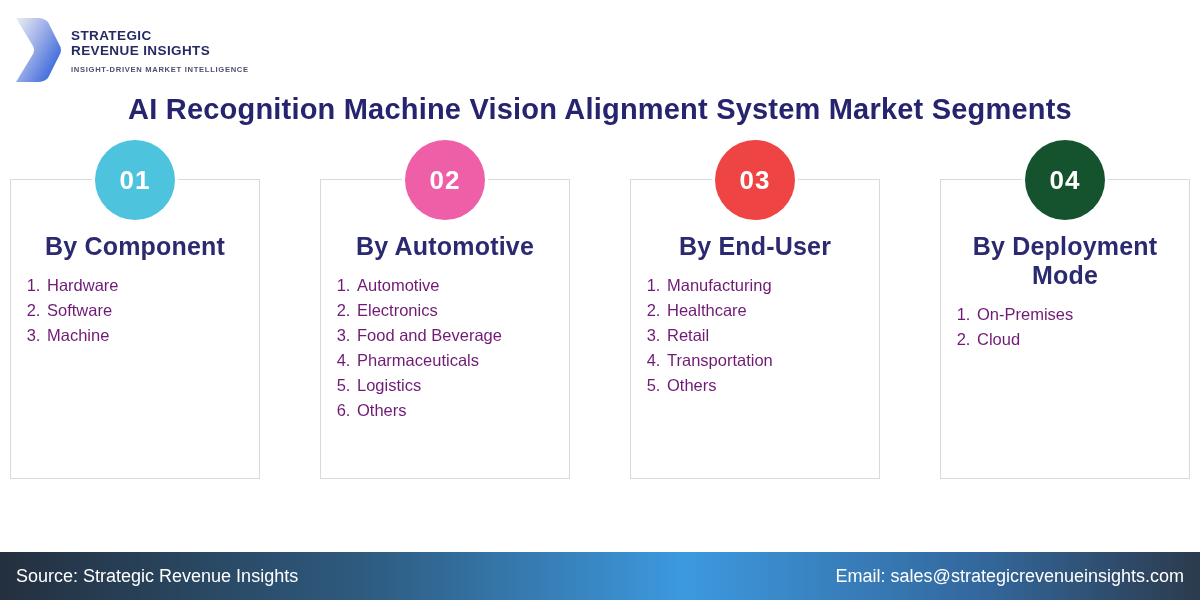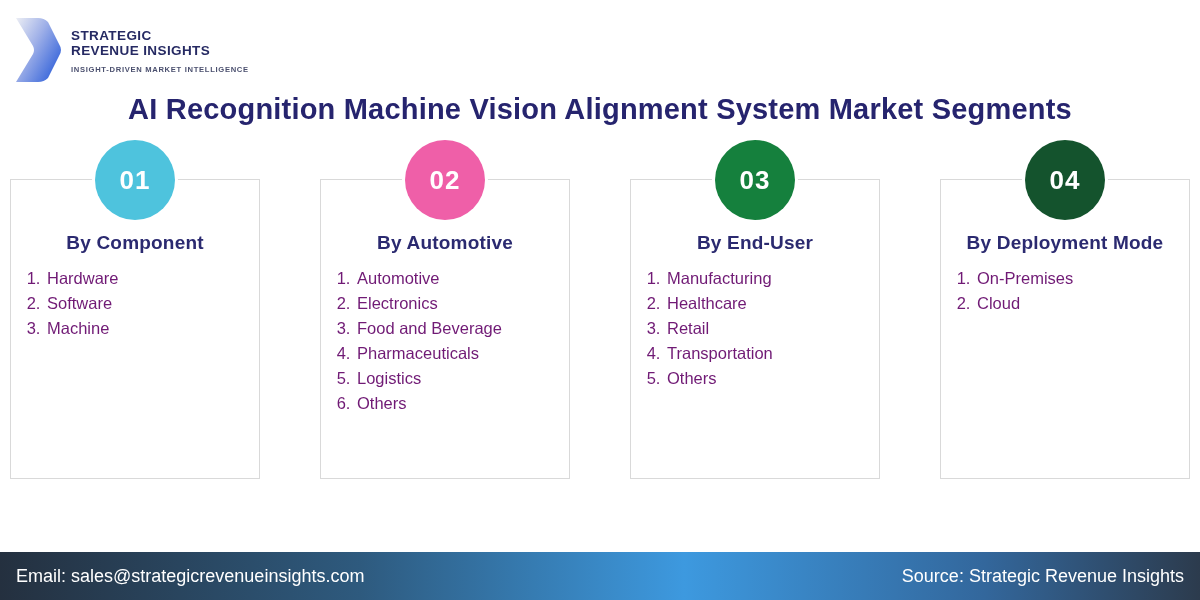--- a/index.html
+++ b/index.html
@@ -48,21 +48,21 @@
     position: absolute; top: -40px; left: 50%;
     transform: translateX(-50%);
     width: 80px; height: 80px; border-radius: 50%;
     box-shadow: 0 0 0 3px #ffffff;
     color: #ffffff; font-size: 26px; font-weight: bold;
     letter-spacing: 1px;
     display: flex; align-items: center; justify-content: center;
   }
   .card-title {
     text-align: center;
-    color: #2b2a70; font-size: 19px; font-weight: bold;
+    color: #2b2a70; font-size: 25px; font-weight: bold;
     margin-bottom: 12px; letter-spacing: 0.2px;
   }
   .card-list {
     list-style: decimal outside;
     padding-left: 34px;
     color: #701a75; font-size: 16.5px; line-height: 25px;
   }
   .card-list li { padding-left: 2px; }
   
   .footer {
@@ -114,21 +114,21 @@
         <li>Automotive</li>
         <li>Electronics</li>
         <li>Food and Beverage</li>
         <li>Pharmaceuticals</li>
         <li>Logistics</li>
         <li>Others</li>
       </ol>
   </div>
 
   <div class="card">
-    <div class="card-badge" style="background: #15803d;">03</div>
+    <div class="card-badge" style="background: #ef4444;">03</div>
     <div class="card-title">By End-User</div>
     <ol class="card-list">
         <li>Manufacturing</li>
         <li>Healthcare</li>
         <li>Retail</li>
         <li>Transportation</li>
         <li>Others</li>
       </ol>
   </div>
 
@@ -136,15 +136,15 @@
     <div class="card-badge" style="background: #14532d;">04</div>
     <div class="card-title">By Deployment Mode</div>
     <ol class="card-list">
         <li>On-Premises</li>
         <li>Cloud</li>
       </ol>
   </div>
 </div>
 
 <div class="footer">
+  <span>Source: Strategic Revenue Insights</span>
   <span>Email: sales@strategicrevenueinsights.com</span>
-  <span>Source: Strategic Revenue Insights</span>
 </div>
 
 </body></html>

